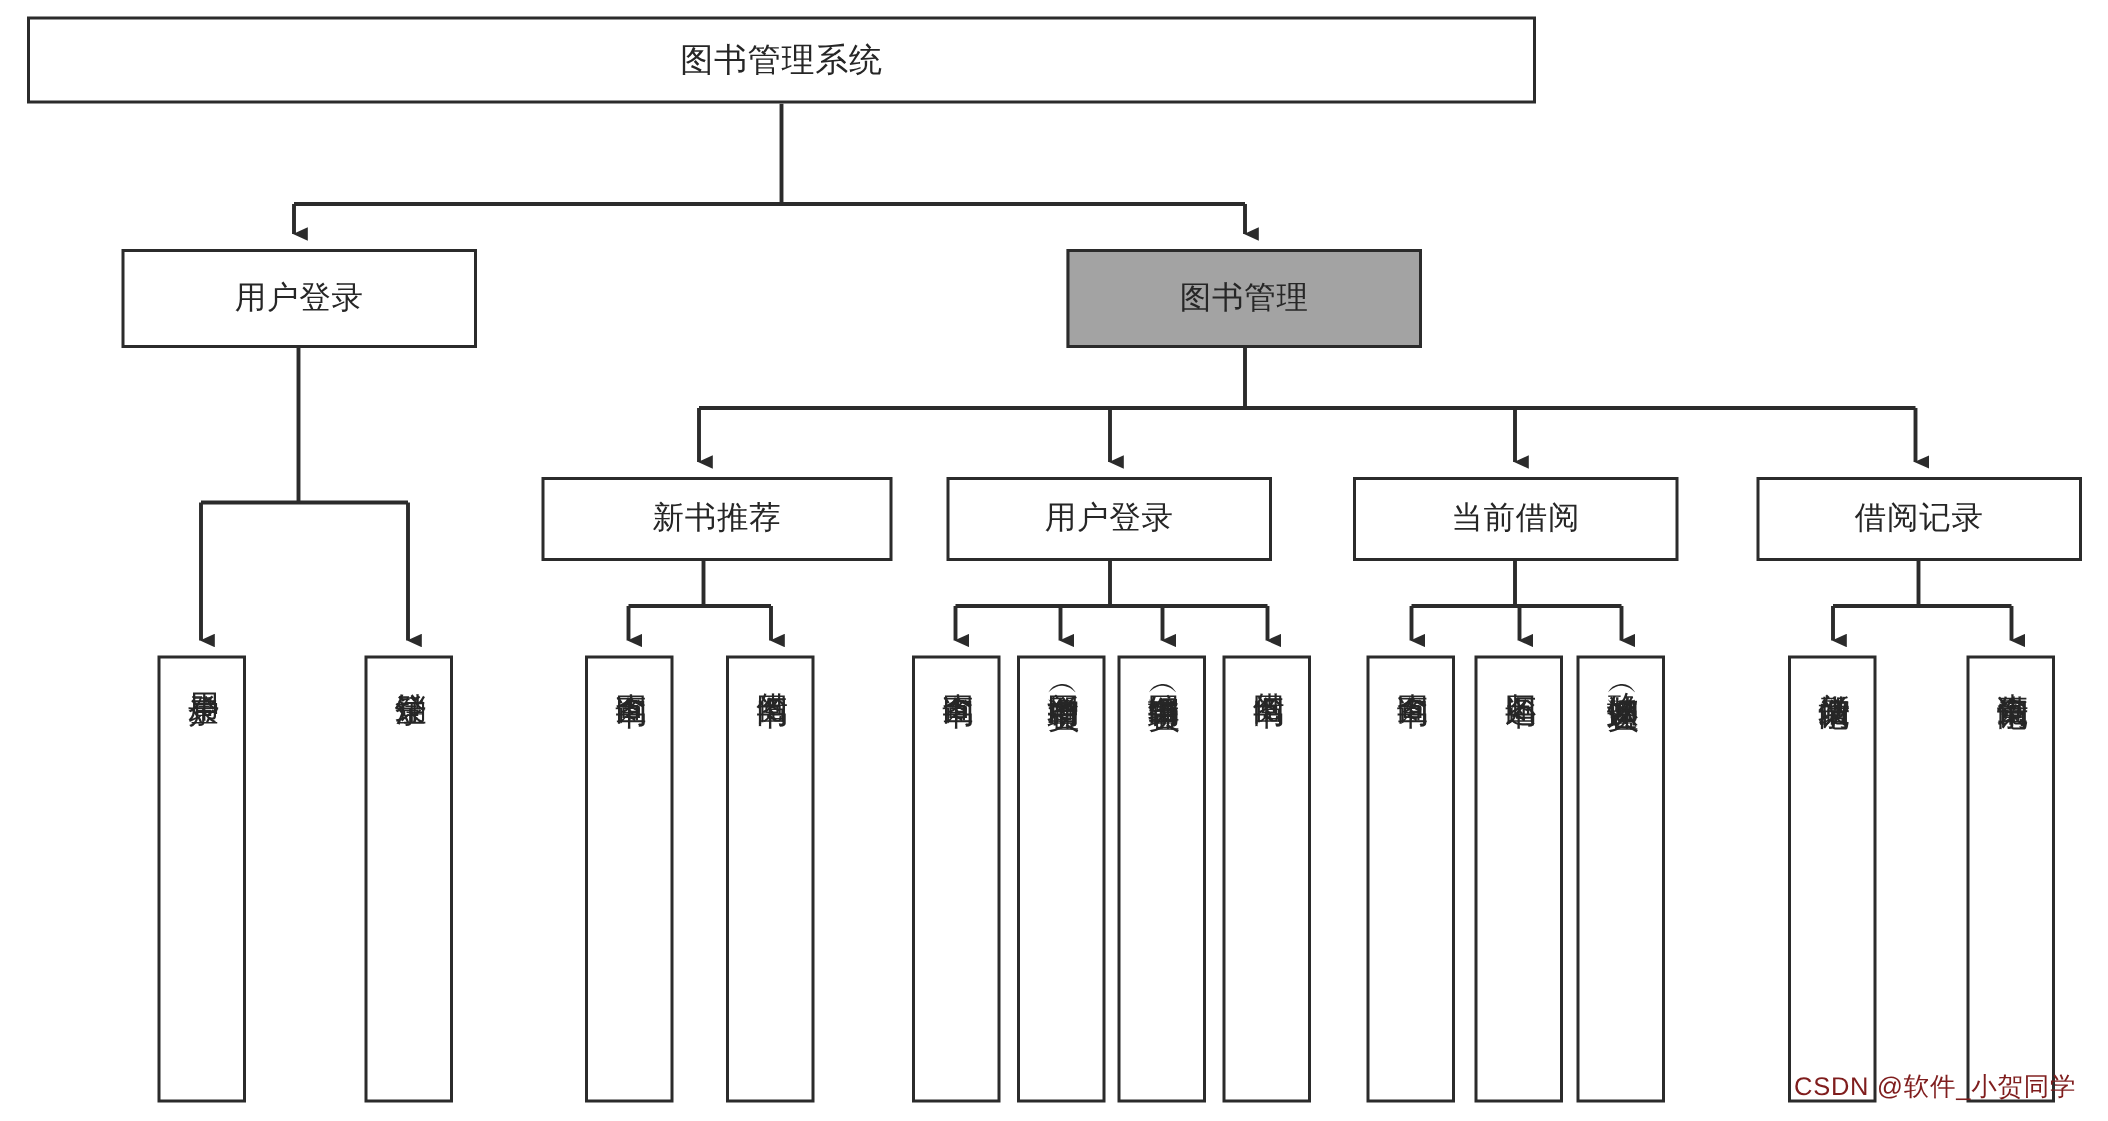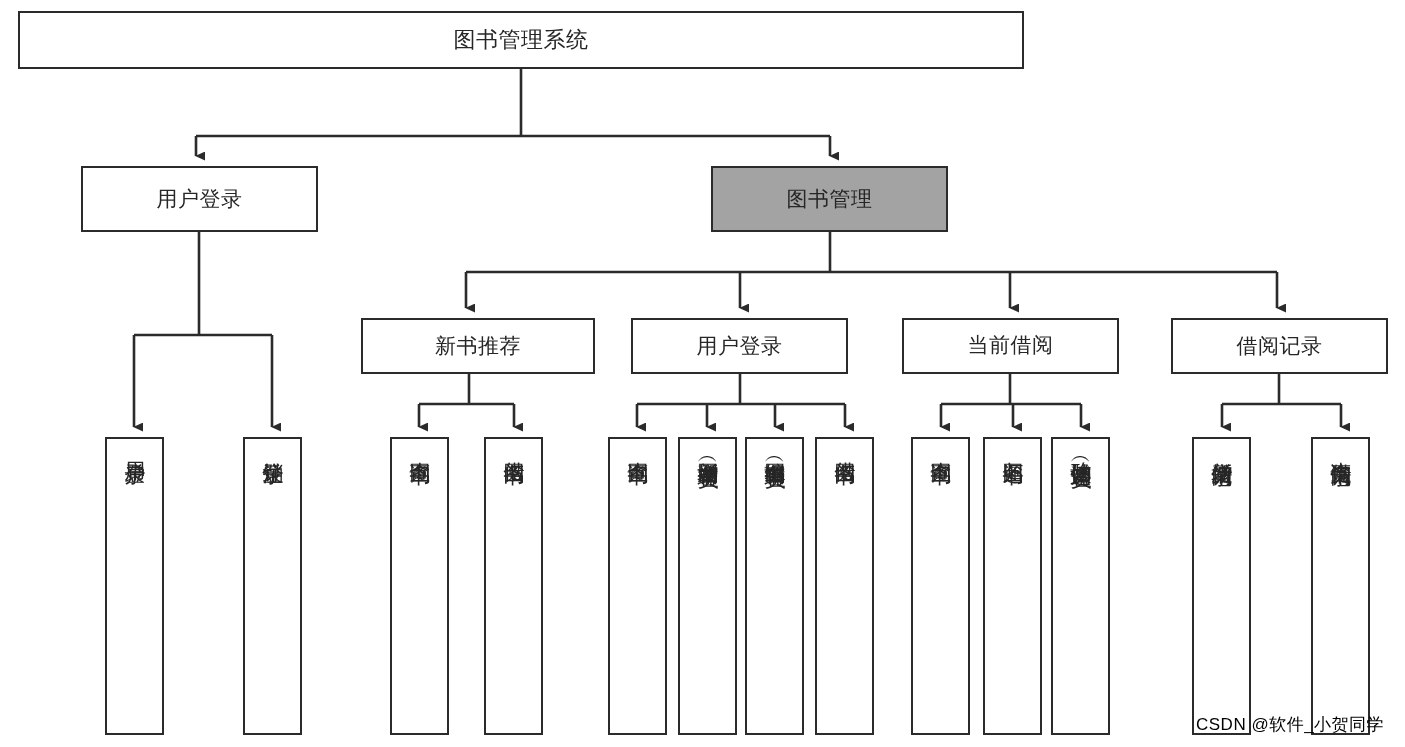--- a/index.html
+++ b/index.html
@@ -138,33 +138,33 @@
   <div class="node node-h node-root" style="left: 18px; top: 11px; width: 1006px; height: 58px; border-color: rgb(43, 43, 43); background: rgb(255, 255, 255); color: rgb(38, 38, 38);">图书管理系统</div>
 
   <div class="node node-h" style="left: 81px; top: 166px; width: 237px; height: 66px; border-color: rgb(43, 43, 43); background: rgb(255, 255, 255); color: rgb(38, 38, 38);">用户登录</div>
 
   <div class="node node-h" style="left: 711px; top: 166px; width: 237px; height: 66px; border-color: rgb(43, 43, 43); background: #a3a3a3; color: rgb(38, 38, 38);">图书管理</div>
 
   <div class="node node-h" style="left: 361px; top: 318px; width: 234px; height: 56px; border-color: rgb(43, 43, 43); background: rgb(255, 255, 255); color: rgb(38, 38, 38);">新书推荐</div>
 
   <div class="node node-h" style="left: 631px; top: 318px; width: 217px; height: 56px; border-color: rgb(43, 43, 43); background: rgb(255, 255, 255); color: rgb(38, 38, 38);">用户登录</div>
 
-  <div class="node node-h" style="left: 902px; top: 318px; width: 217px; height: 56px; border-color: rgb(43, 43, 43); background: rgb(255, 255, 255); color: rgb(38, 38, 38); font-family: Liberation Serif, serif;">当前借阅</div>
+  <div class="node node-h" style="left: 902px; top: 318px; width: 217px; height: 56px; border-color: rgb(43, 43, 43); background: rgb(255, 255, 255); color: rgb(38, 38, 38);">当前借阅</div>
 
   <div class="node node-h" style="left: 1171px; top: 318px; width: 217px; height: 56px; border-color: rgb(43, 43, 43); background: rgb(255, 255, 255); color: rgb(38, 38, 38);">借阅记录</div>
 
   <div class="node node-v" style="left: 105px; top: 437px; width: 59px; height: 298px; border-color: rgb(43, 43, 43); background: rgb(255, 255, 255); color: rgb(38, 38, 38);">用户登录</div>
   <div class="node node-v" style="left: 243px; top: 437px; width: 59px; height: 298px; border-color: rgb(43, 43, 43); background: rgb(255, 255, 255); color: rgb(38, 38, 38);">注销登录</div>
   <div class="node node-v" style="left: 390px; top: 437px; width: 59px; height: 298px; border-color: rgb(43, 43, 43); background: rgb(255, 255, 255); color: rgb(38, 38, 38);">查询图书</div>
   <div class="node node-v" style="left: 484px; top: 437px; width: 59px; height: 298px; border-color: rgb(43, 43, 43); background: rgb(255, 255, 255); color: rgb(38, 38, 38);">借阅图书</div>
   <div class="node node-v" style="left: 608px; top: 437px; width: 59px; height: 298px; border-color: rgb(43, 43, 43); background: rgb(255, 255, 255); color: rgb(38, 38, 38);">查询图书</div>
   <div class="node node-v" style="left: 678px; top: 437px; width: 59px; height: 298px; border-color: rgb(43, 43, 43); background: rgb(255, 255, 255); color: rgb(38, 38, 38);">新增图书（管理员）</div>
   <div class="node node-v" style="left: 745px; top: 437px; width: 59px; height: 298px; border-color: rgb(43, 43, 43); background: rgb(255, 255, 255); color: rgb(38, 38, 38);">编辑图书（管理员）</div>
   <div class="node node-v" style="left: 815px; top: 437px; width: 59px; height: 298px; border-color: rgb(43, 43, 43); background: rgb(255, 255, 255); color: rgb(38, 38, 38);">借阅图书</div>
   <div class="node node-v" style="left: 911px; top: 437px; width: 59px; height: 298px; border-color: rgb(43, 43, 43); background: rgb(255, 255, 255); color: rgb(38, 38, 38);">查询图书</div>
   <div class="node node-v" style="left: 983px; top: 437px; width: 59px; height: 298px; border-color: rgb(43, 43, 43); background: rgb(255, 255, 255); color: rgb(38, 38, 38);">归还图书</div>
   <div class="node node-v" style="left: 1051px; top: 437px; width: 59px; height: 298px; border-color: rgb(43, 43, 43); background: rgb(255, 255, 255); color: rgb(38, 38, 38);">确认归还（管理员）</div>
   <div class="node node-v" style="left: 1192px; top: 437px; width: 59px; height: 298px; border-color: rgb(43, 43, 43); background: rgb(255, 255, 255); color: rgb(38, 38, 38);">新增借阅记录</div>
   <div class="node node-v" style="left: 1311px; top: 437px; width: 59px; height: 298px; border-color: rgb(43, 43, 43); background: rgb(255, 255, 255); color: rgb(38, 38, 38);">查询借阅记录</div>
 
-  <div class="watermark" style="color: #000000;">CSDN @软件_小贺同学</div>
+  <div class="watermark" style="color: #7f1d1d;">CSDN @软件_小贺同学</div>
 
 </div>
 
 </body></html>

